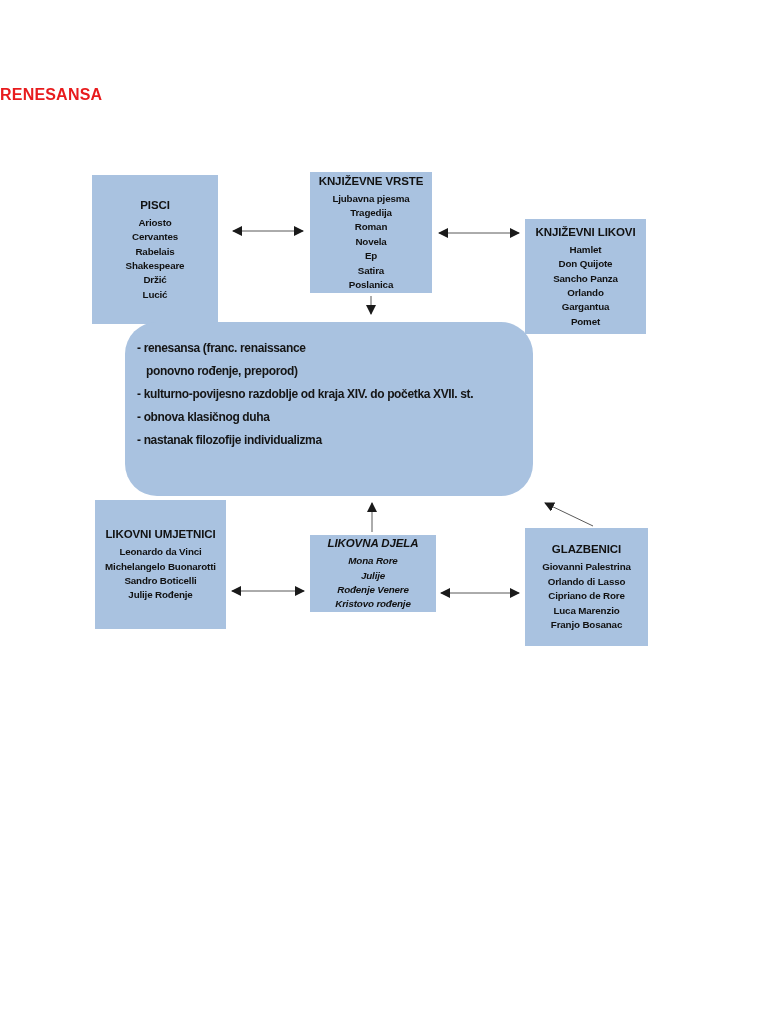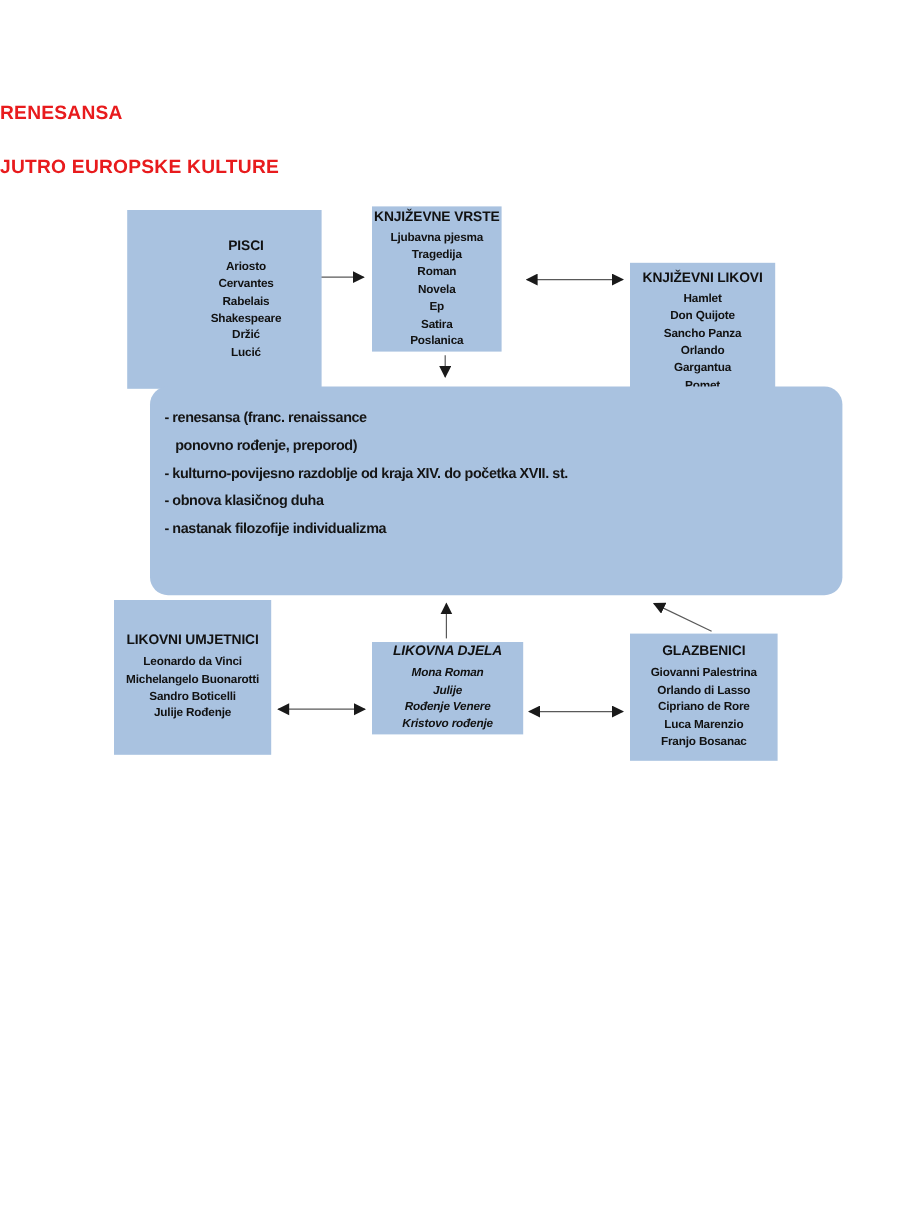--- a/index.html
+++ b/index.html
@@ -33,41 +33,40 @@
     font-weight: bold; font-size: 11.5px; line-height: 16px;
     margin-bottom: 3px; white-space: nowrap; letter-spacing: -0.1px;
   }
   .box-item {
     font-weight: bold; font-size: 9.8px; line-height: 14.4px;
     letter-spacing: -0.15px; white-space: nowrap;
   }
 
   .center-box {
     position: absolute;
-    left: 125px; top: 322px; width: 577px; height: 174px;
-    background: #a9c2e0; border-radius: 15px;
+    left: 125px; top: 322px; width: 408px; height: 174px;
+    background: #a9c2e0; border-radius: 32px;
     box-sizing: border-box;
     padding: 15px 6px 0 12px;
   }
   .note-line {
     font-weight: bold; font-size: 12px; line-height: 23px;
     letter-spacing: -0.35px; white-space: nowrap; color: #151515;
   }
   .note-line.indent { padding-left: 9px; }
 
   svg.connectors { position: absolute; inset: 0; width: 768px; height: 1024px; pointer-events: none; }
   svg.connectors line { stroke: #595959; stroke-width: 1; }
 </style>
 </head>
 <body>
 
 <div class="page">
 
   <h1 class="page-title">RENESANSA</h1>
-  <h2 class="page-subtitle">JUTRO EUROPSKE KULTURE</h2>
 
   <svg class="connectors" viewBox="0 0 768 1024">
     <defs>
       <marker id="ah-end" orient="auto" markerUnits="userSpaceOnUse" markerWidth="12" markerHeight="11" refX="9" refY="5">
         <path d="M0,0 L10,5 L0,10 z" fill="#1a1a1a"></path>
       </marker>
       <marker id="ah-start" orient="auto" markerUnits="userSpaceOnUse" markerWidth="12" markerHeight="11" refX="1" refY="5">
         <path d="M10,0 L0,5 L10,10 z" fill="#1a1a1a"></path>
       </marker>
     </defs>
@@ -79,31 +78,31 @@
 
     <line x1="157" y1="295" x2="191" y2="315" marker-end="url(#ah-end)"></line>
     <line x1="371" y1="296" x2="371" y2="314" marker-end="url(#ah-end)"></line>
     <line x1="581" y1="293" x2="547" y2="315" marker-end="url(#ah-end)"></line>
 
     <line x1="150" y1="528" x2="199" y2="503" marker-end="url(#ah-end)"></line>
     <line x1="372" y1="532" x2="372" y2="503" marker-end="url(#ah-end)"></line>
     <line x1="593" y1="526" x2="545" y2="503" marker-end="url(#ah-end)"></line>
   </svg>
 
-  <div class="box" style="left:106px; top:175px; width:126px; height:149px;padding-left:36px;">
+  <div class="box" style="left:92px; top:175px; width:126px; height:149px;">
     <div class="box-title">PISCI</div>
     <div class="box-item">Ariosto</div>
     <div class="box-item">Cervantes</div>
     <div class="box-item">Rabelais</div>
     <div class="box-item">Shakespeare</div>
     <div class="box-item">Držić</div>
     <div class="box-item">Lucić</div>
   </div>
 
-  <div class="box" style="left:310px; top:172px; width:108px; height:121px;">
+  <div class="box" style="left:310px; top:172px; width:122px; height:121px;">
     <div class="box-title">KNJIŽEVNE VRSTE</div>
     <div class="box-item">Ljubavna pjesma</div>
     <div class="box-item">Tragedija</div>
     <div class="box-item">Roman</div>
     <div class="box-item">Novela</div>
     <div class="box-item">Ep</div>
     <div class="box-item">Satira</div>
     <div class="box-item">Poslanica</div>
   </div>
 
@@ -128,27 +127,27 @@
   <div class="box" style="left:95px; top:500px; width:131px; height:129px;">
     <div class="box-title">LIKOVNI UMJETNICI</div>
     <div class="box-item">Leonardo da Vinci</div>
     <div class="box-item">Michelangelo Buonarotti</div>
     <div class="box-item">Sandro Boticelli</div>
     <div class="box-item">Julije Rođenje</div>
   </div>
 
   <div class="box" style="left:310px; top:535px; width:126px; height:77px;font-style:italic;">
     <div class="box-title">LIKOVNA DJELA</div>
-    <div class="box-item">Mona Roman</div>
+    <div class="box-item">Mona Rore</div>
     <div class="box-item">Julije</div>
     <div class="box-item">Rođenje Venere</div>
     <div class="box-item">Kristovo rođenje</div>
   </div>
 
-  <div class="box" style="left:525px; top:528px; width:123px; height:106px;">
+  <div class="box" style="left:525px; top:528px; width:123px; height:118px;">
     <div class="box-title">GLAZBENICI</div>
     <div class="box-item">Giovanni Palestrina</div>
     <div class="box-item">Orlando di Lasso</div>
     <div class="box-item">Cipriano de Rore</div>
     <div class="box-item">Luca Marenzio</div>
     <div class="box-item">Franjo Bosanac</div>
   </div>
 
 </div>
 

